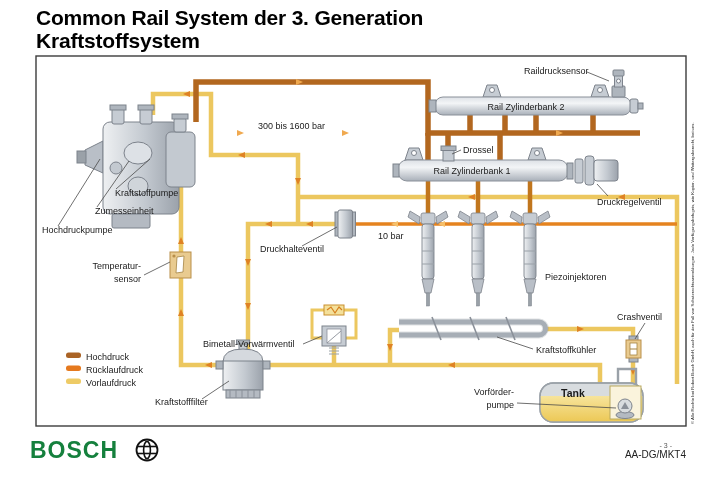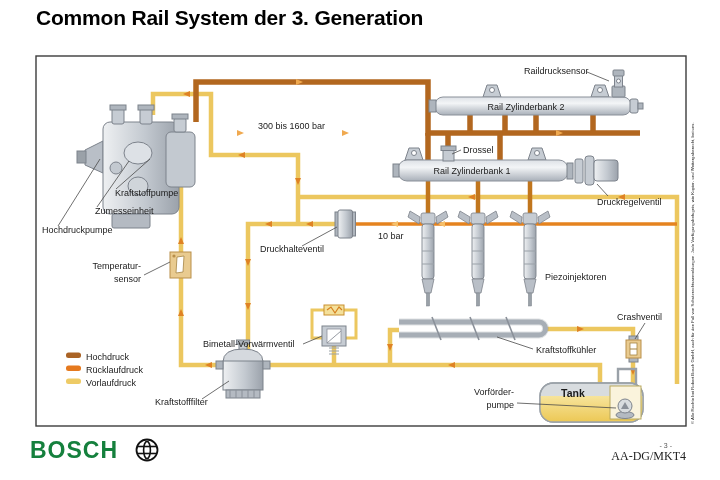--- a/index.html
+++ b/index.html
@@ -16,29 +16,30 @@
   .pHf{stroke:#c1761d;stroke-width:4.5;fill:none;}
   .pO{stroke:#e5831f;stroke-width:3.5;fill:none;}
   .pY{stroke:#ecc75f;stroke-width:4.5;fill:none;}
   .pYt{stroke:#ecc75f;stroke-width:3;fill:none;}
   .comp{stroke:#7d838c;stroke-width:1;}
   .grey1{fill:#c6ccd3;}
   .grey2{fill:#aeb5bd;}
   #footer-brand{position:absolute;left:30px;top:437px;font-size:23px;font-weight:bold;
                 color:#15803d;letter-spacing:1px;}
   #footer-page{position:absolute;right:48px;top:442px;font-size:7px;color:#555;}
-  #footer-dept{position:absolute;right:34px;top:449px;font-size:12px;color:#222;font-family:Liberation Serif, serif;}
+  #footer-dept{position:absolute;right:34px;top:449px;font-size:10px;color:#222;}
 </style>
 </head>
 <body>
 
 <div id="stage">
 
   <div id="title">
     <div>Common Rail System der 3. Generation</div>
+    <div>Kraftstoffsystem</div>
   </div>
 
   <svg width="720" height="480" viewBox="0 0 720 480">
     <defs>
       <linearGradient id="gRail" x1="0" y1="0" x2="0" y2="1">
         <stop offset="0" stop-color="#dde1e6"></stop>
           <stop offset="0.35" stop-color="#f3f5f7"></stop>
         <stop offset="1" stop-color="#a9b0b9"></stop>
       </linearGradient>
       <linearGradient id="gV" x1="0" y1="0" x2="1" y2="0">

